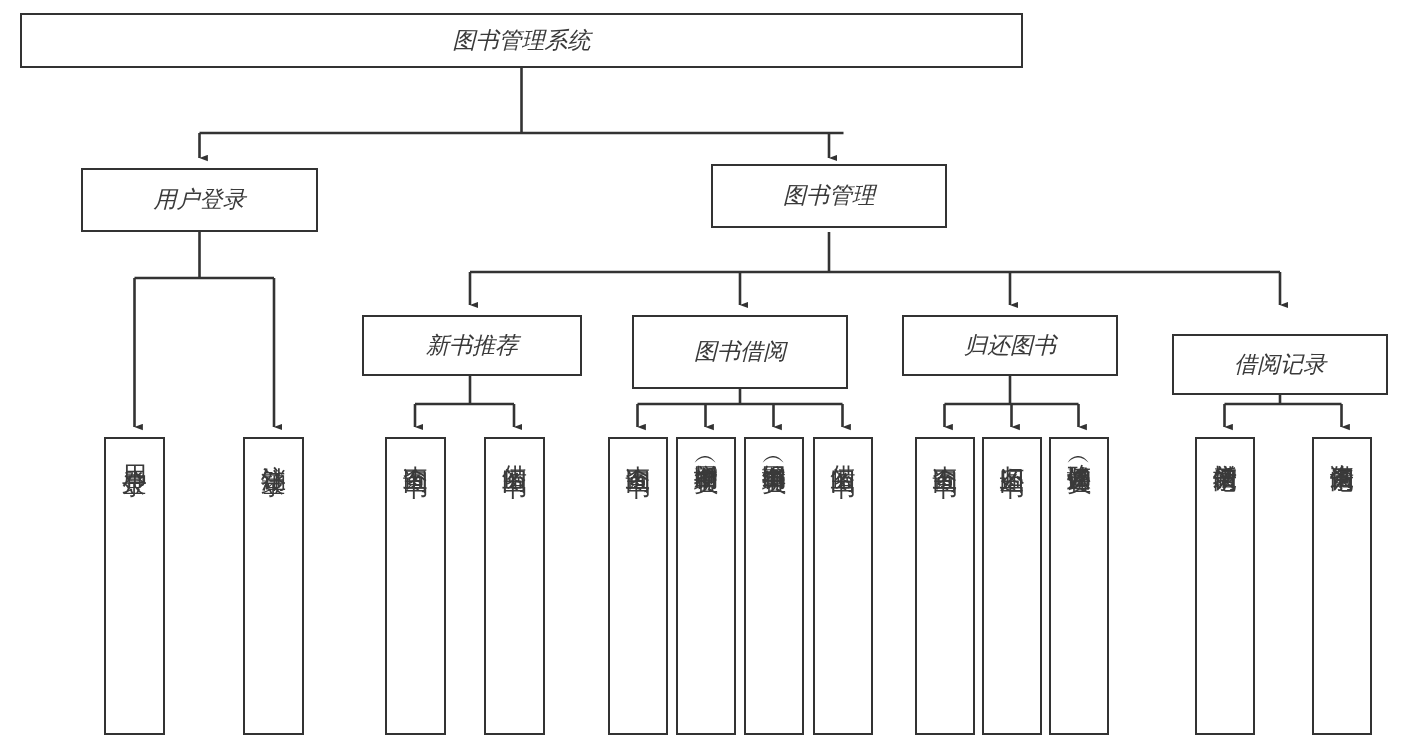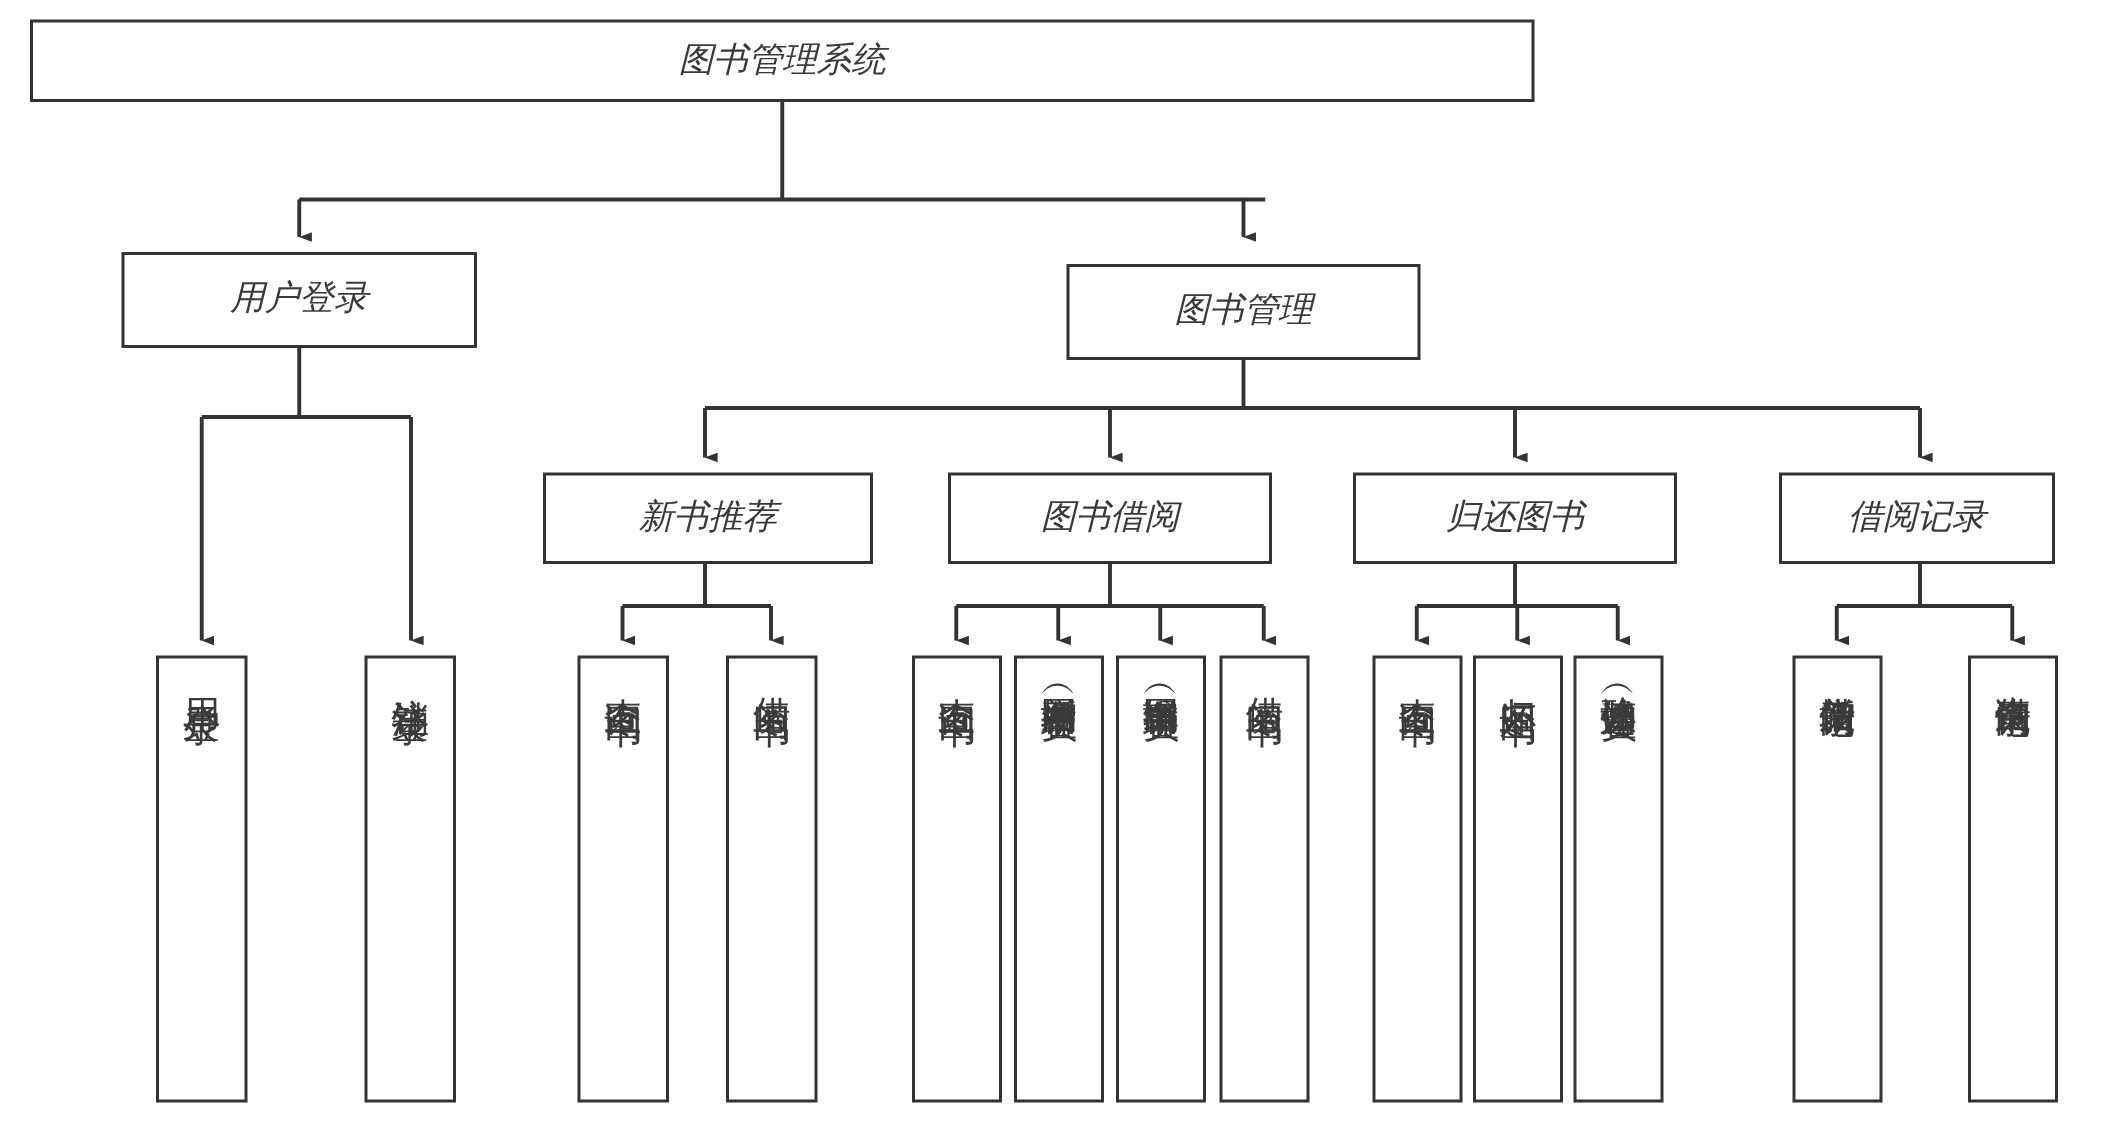--- a/index.html
+++ b/index.html
@@ -127,34 +127,34 @@
     </g>
   </svg>
 
   <div class="node root horizontal" style="left:20px; top:13px; width:1003px; height:55px;">
     <span class="node-label">图书管理系统</span>
   </div>
 
   <div class="node horizontal" style="left:81px; top:168px; width:237px; height:64px;">
     <span class="node-label">用户登录</span>
   </div>
-  <div class="node horizontal" style="left:711px; top:176px; width:236px; height:64px;">
+  <div class="node horizontal" style="left:711px; top:164px; width:236px; height:64px;">
     <span class="node-label">图书管理</span>
   </div>
 
   <div class="node horizontal" style="left:362px; top:315px; width:220px; height:61px;">
     <span class="node-label">新书推荐</span>
   </div>
-  <div class="node horizontal" style="left:632px; top:315px; width:216px; height:61px;">
+  <div class="node horizontal" style="left:632px; top:315px; width:216px; height:74px;">
     <span class="node-label">图书借阅</span>
   </div>
   <div class="node horizontal" style="left:902px; top:315px; width:216px; height:61px;">
     <span class="node-label">归还图书</span>
   </div>
-  <div class="node horizontal" style="left:1172px; top:315px; width:184px; height:61px;margin-left:14px;">
+  <div class="node horizontal" style="left:1172px; top:334px; width:216px; height:61px;">
     <span class="node-label">借阅记录</span>
   </div>
 
   <div class="node vertical" style="left:104px; top:437px; width:61px; height:298px;">
     <span class="node-label">用户登录</span>
   </div>
   <div class="node vertical" style="left:243px; top:437px; width:61px; height:298px;">
     <span class="node-label">注销登录</span>
   </div>
 

